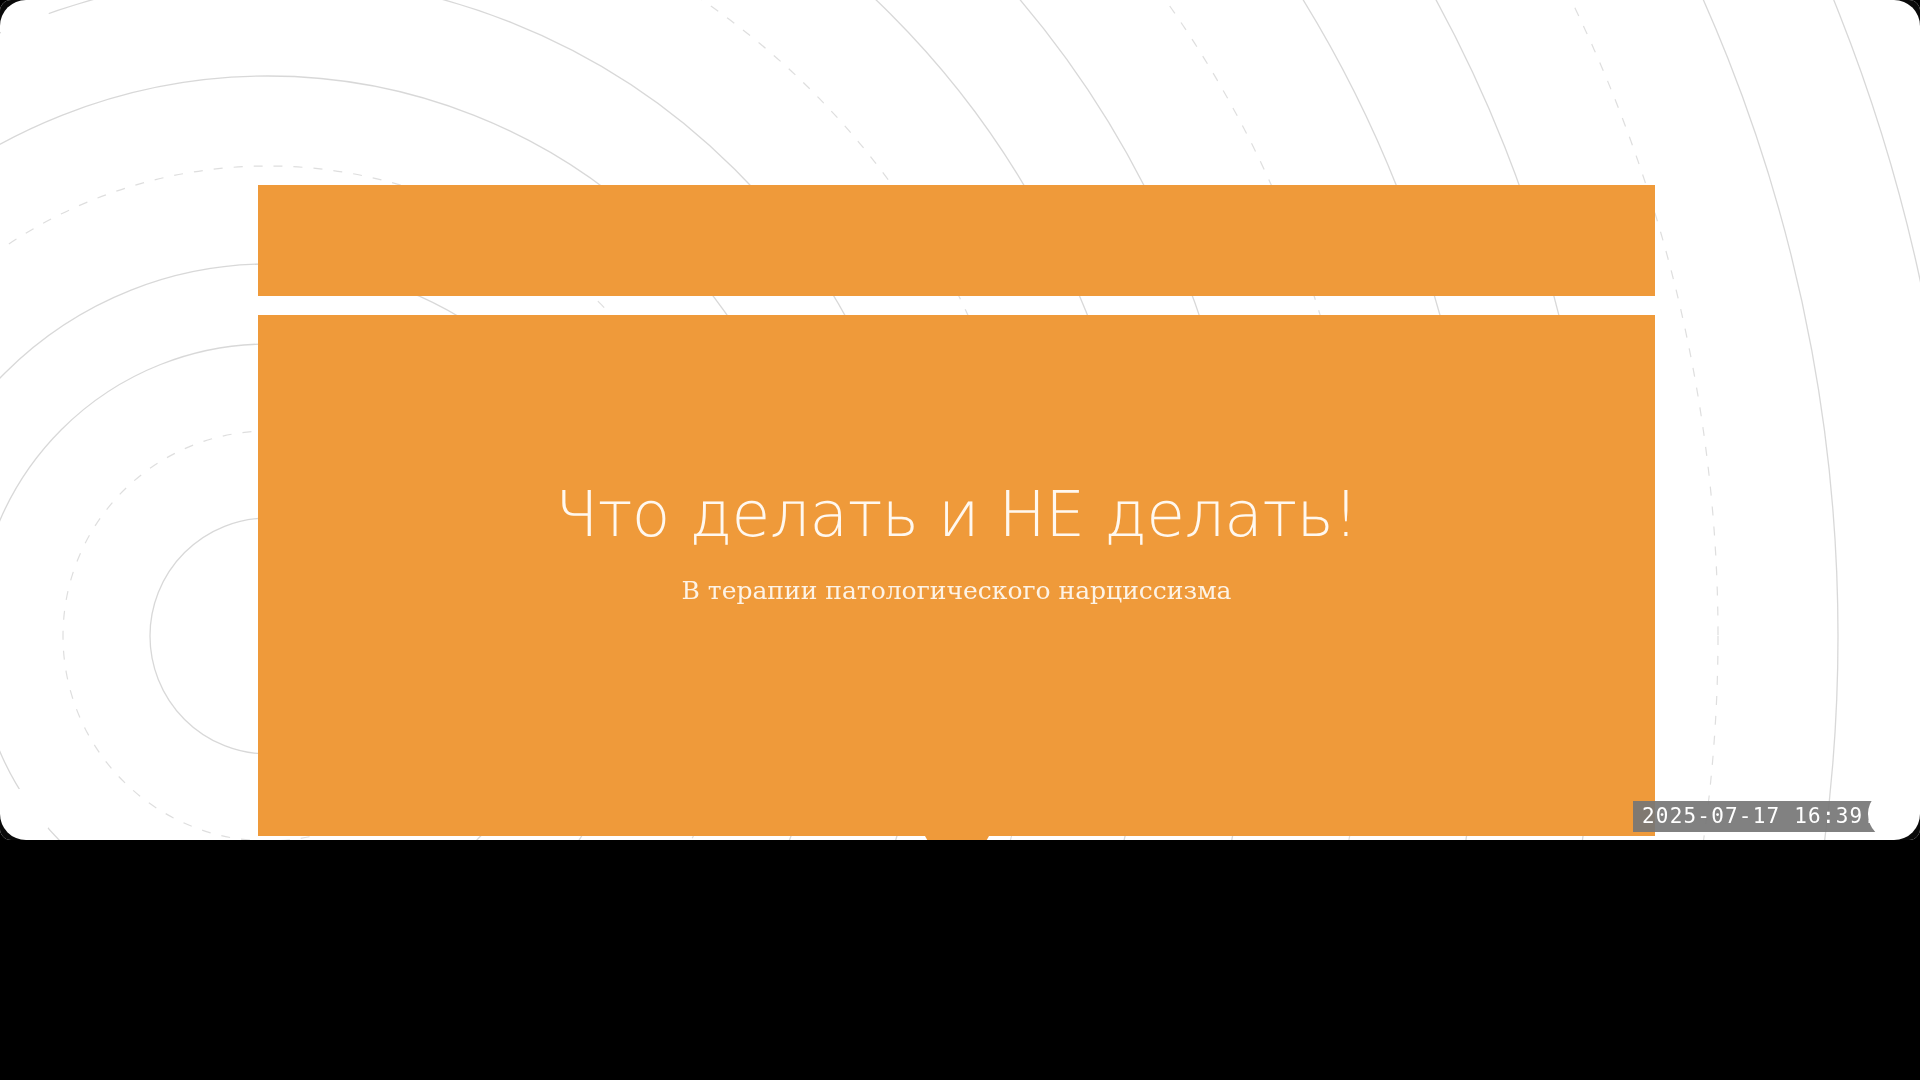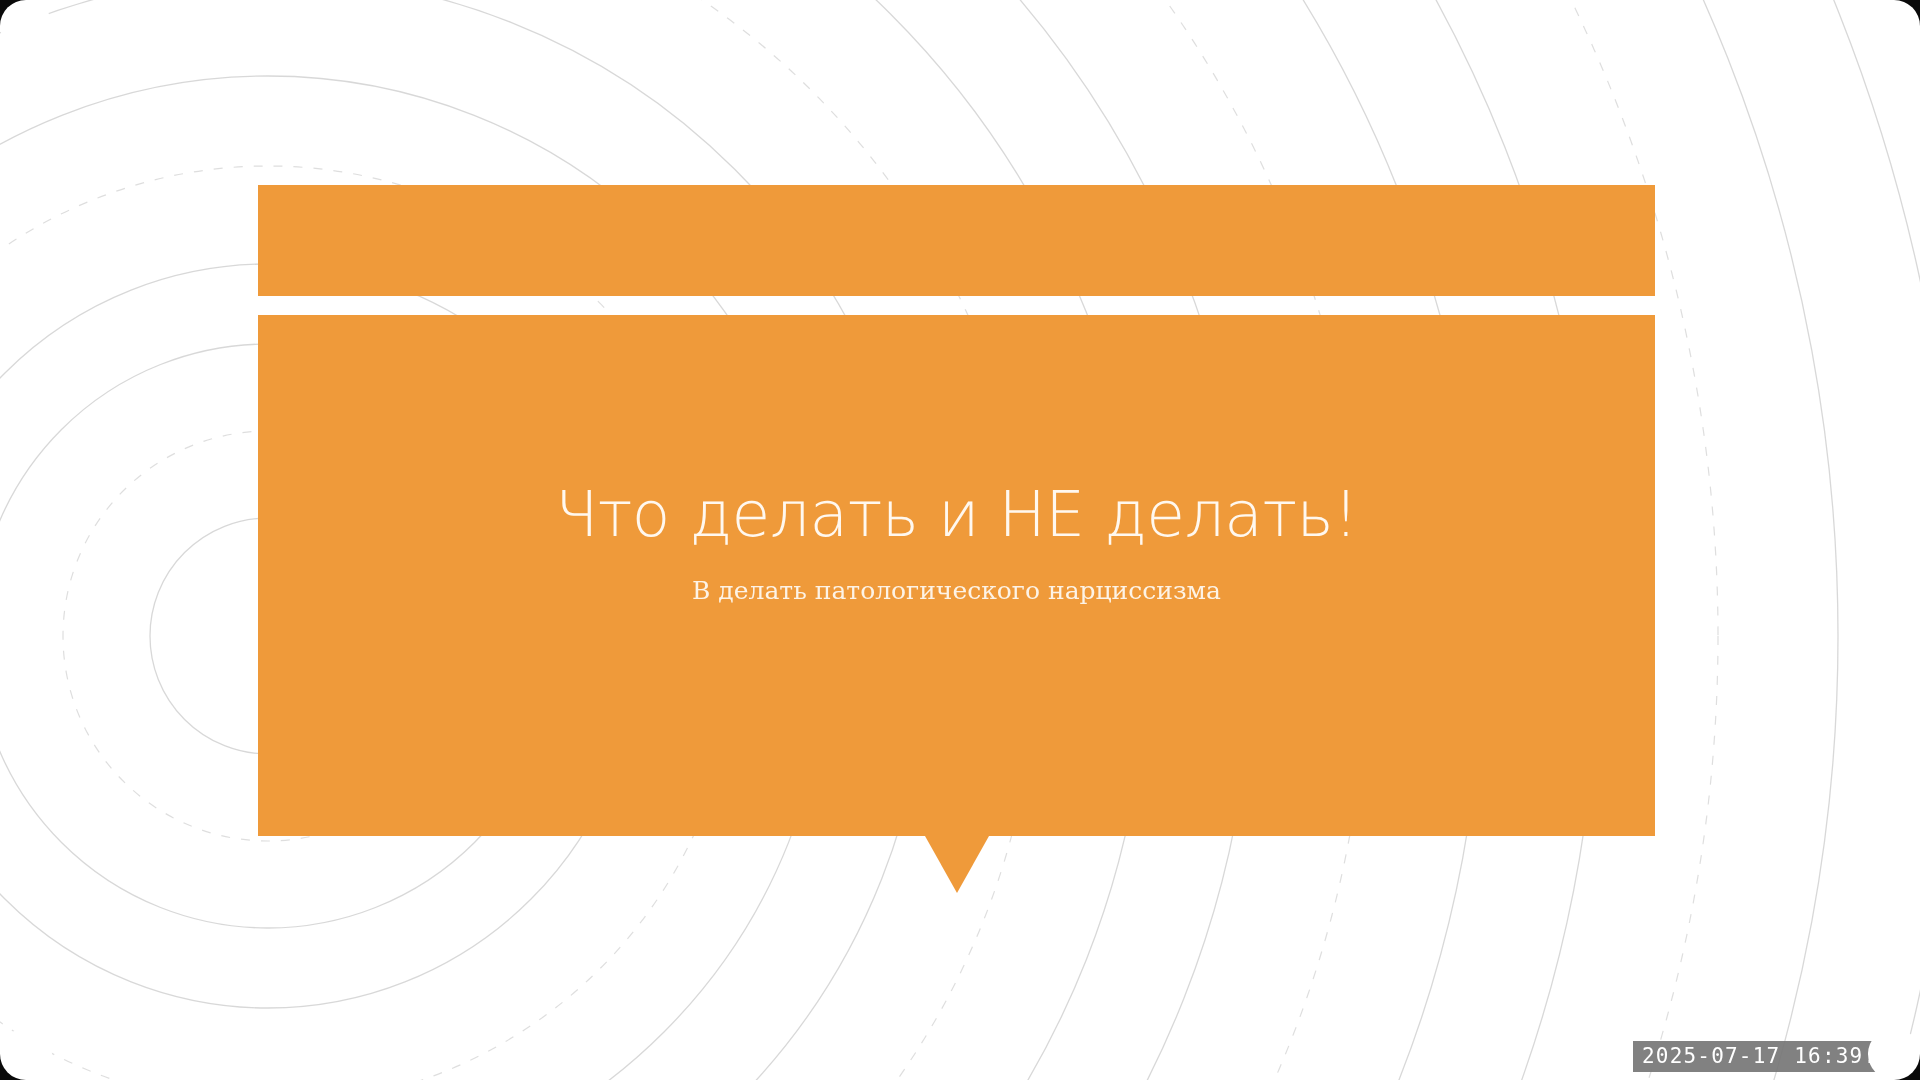--- a/index.html
+++ b/index.html
@@ -8,24 +8,25 @@
     padding: 0;
     width: 1920px;
     height: 1080px;
     overflow: hidden;
     background: #000;
   }
 
   #stage {
     position: relative;
     width: 1920px;
-    height: 1080px;
+    height: 840px;
     background: #ffffff;
     overflow: hidden;
     font-family: "Liberation Sans", sans-serif;
+    border-radius: 11px;
   }
 
   
   #bg-pattern {
     position: absolute;
     inset: 0;
     width: 1920px;
     height: 1080px;
     pointer-events: none;
   }
@@ -167,21 +168,21 @@
   </svg>
 
   <div class="bubble-top-bar"></div>
 
   <div class="bubble-body"></div>
 
   <div class="bubble-tail"></div>
 
   <div class="text-block">
     <h1 class="slide-title">Что делать и НЕ делать!</h1>
-    <p class="slide-subtitle">В делать патологического нарциссизма</p>
+    <p class="slide-subtitle">В терапии патологического нарциссизма</p>
   </div>
 
   <div class="timestamp">2025-07-17 16:39:06</div>
 
   <div class="corner tl"></div>
   <div class="corner tr"></div>
   <div class="corner bl"></div>
   <div class="corner br"></div>
 
 </div>

